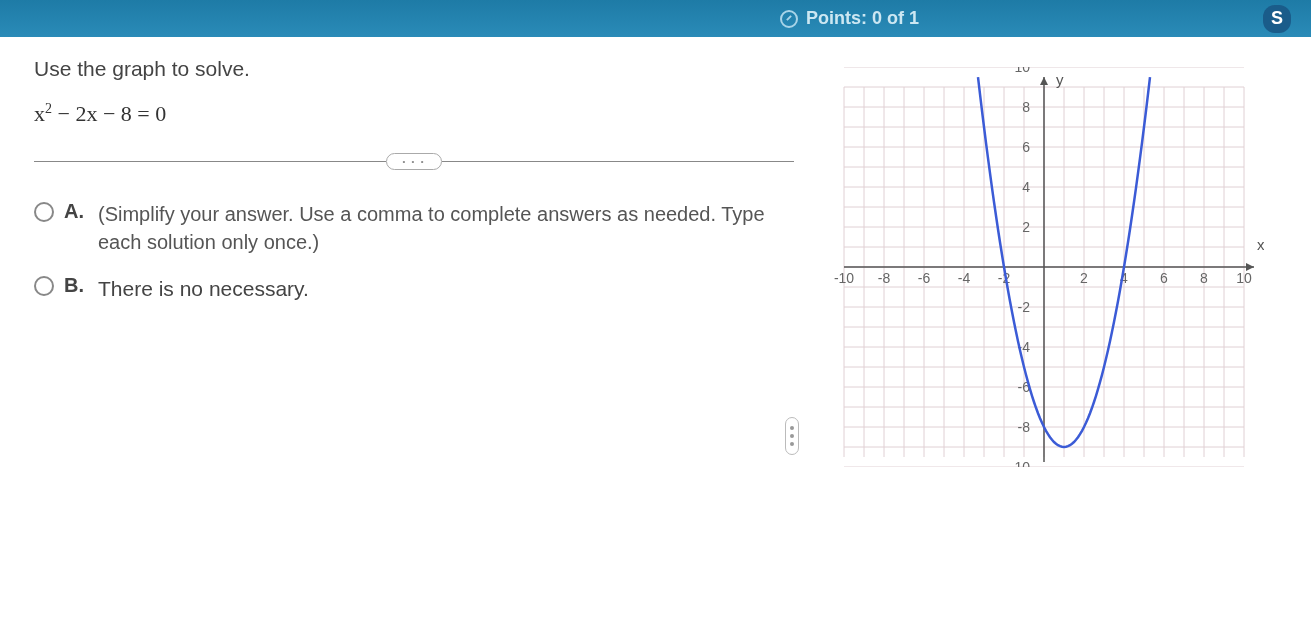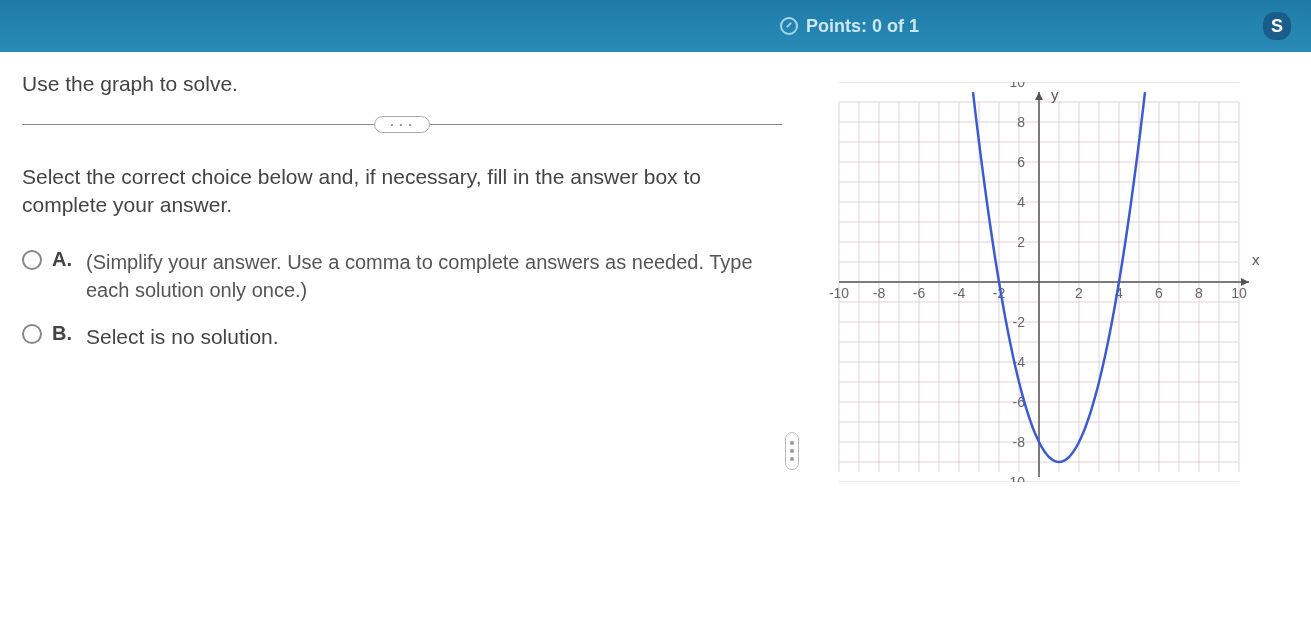--- a/index.html
+++ b/index.html
@@ -1,23 +1,23 @@
 <!DOCTYPE html>
 <html><head>
   <meta charset="utf-8">
   <style>
     * { box-sizing: border-box; margin: 0; padding: 0; }
     body { font-family: Arial, Helvetica, sans-serif; background: #fff; width: 1311px; height: 633px; overflow: hidden; }
-    .header-bar { background: linear-gradient(180deg, #1e7ba6 0%, #2a8bb8 100%); height: 52px; display: flex; align-items: center; justify-content: flex-end; padding: 0 20px; color: #fff; }
+    .header-bar { background: linear-gradient(180deg, #1e7ba6 0%, #2a8bb8 100%); height: 37px; display: flex; align-items: center; justify-content: flex-end; padding: 0 20px; color: #fff; }
     .points-wrap { display: flex; align-items: center; margin-right: auto; margin-left: 760px; }
     .points-icon { width: 18px; height: 18px; border: 2px solid #a8d4e8; border-radius: 50%; margin-right: 8px; position: relative; }
     .points-icon::after { content: ''; position: absolute; width: 2px; height: 6px; background: #a8d4e8; top: 3px; left: 6px; transform: rotate(45deg); }
     .points-text { color: #cce7f2; font-size: 18px; font-weight: bold; }
     .save-btn { background: #1a5c8a; color: #fff; border-radius: 12px; width: 28px; height: 28px; display: flex; align-items: center; justify-content: center; font-weight: bold; font-size: 18px; }
-    .content { display: flex; padding: 20px 22px; position: relative; }
+    .content { display: flex; padding: 20px 34px; position: relative; }
     .left-col { flex: 1; padding-right: 30px; }
     .question-intro { font-size: 21px; color: #444; margin-bottom: 20px; }
     .equation { font-size: 22px; color: #333; margin-bottom: 26px; font-family: 'Times New Roman', serif; }
     .equation sup { font-size: 14px; vertical-align: super; }
     .divider-row { display: flex; align-items: center; margin: 10px 0 30px 0; width: 760px; }
     .divider-line { flex: 1; height: 1px; background: #888; }
     .dots-pill { border: 1px solid #aaa; border-radius: 14px; padding: 3px 16px; margin: 0 0px; background: #fff; color: #888; font-size: 8px; letter-spacing: 2px; }
     .instruction { font-size: 21px; color: #444; margin-bottom: 28px; line-height: 1.35; }
     .choice-row { display: flex; align-items: flex-start; margin-bottom: 18px; }
     .radio { width: 20px; height: 20px; border: 2px solid #888; border-radius: 50%; margin-right: 10px; margin-top: 2px; flex-shrink: 0; }
@@ -37,39 +37,41 @@
   <div class="points-wrap">
     <div class="points-icon"></div>
     <div class="points-text">Points: 0 of 1</div>
   </div>
   <div class="save-btn">S</div>
 </div>
 
 <div class="content">
   <div class="left-col">
     <div class="question-intro">Use the graph to solve.</div>
+    <div class="equation">
+      <span>x</span><sup>2</sup><span> − 2x − 8 = 0</span>
+    </div>
     <div class="divider-row">
       <div class="divider-line"></div>
       <div class="dots-pill">• • •</div>
       <div class="divider-line"></div>
     </div>
-    <div class="instruction">Select the correct choice below and, if necessary, fill in the answer box to complete your answer.</div>
 
     <div class="choice-row">
       <div class="radio"></div>
       <div class="choice-label">A.</div>
       <div>
         <div class="choice-hint">(Simplify your answer. Use a comma to complete answers as needed. Type each solution only once.)</div>
       </div>
     </div>
 
     <div class="choice-row">
       <div class="radio"></div>
       <div class="choice-label">B.</div>
-      <div class="choice-text">Select is no solution.</div>
+      <div class="choice-text">There is no necessary.</div>
     </div>
   </div>
 
   <div class="vdots-handle">
     <span></span>
       <span></span>
       <span></span>
   </div>
 
   <div class="right-col">

